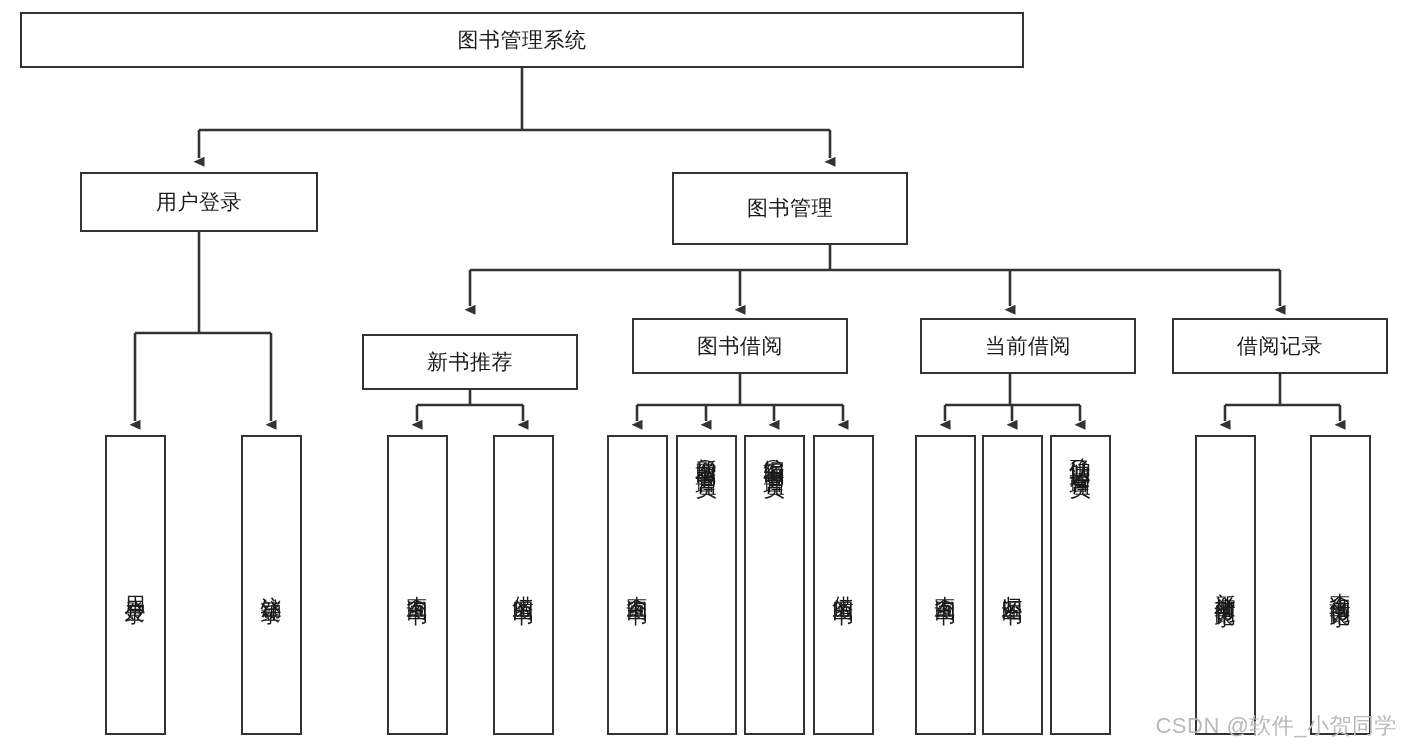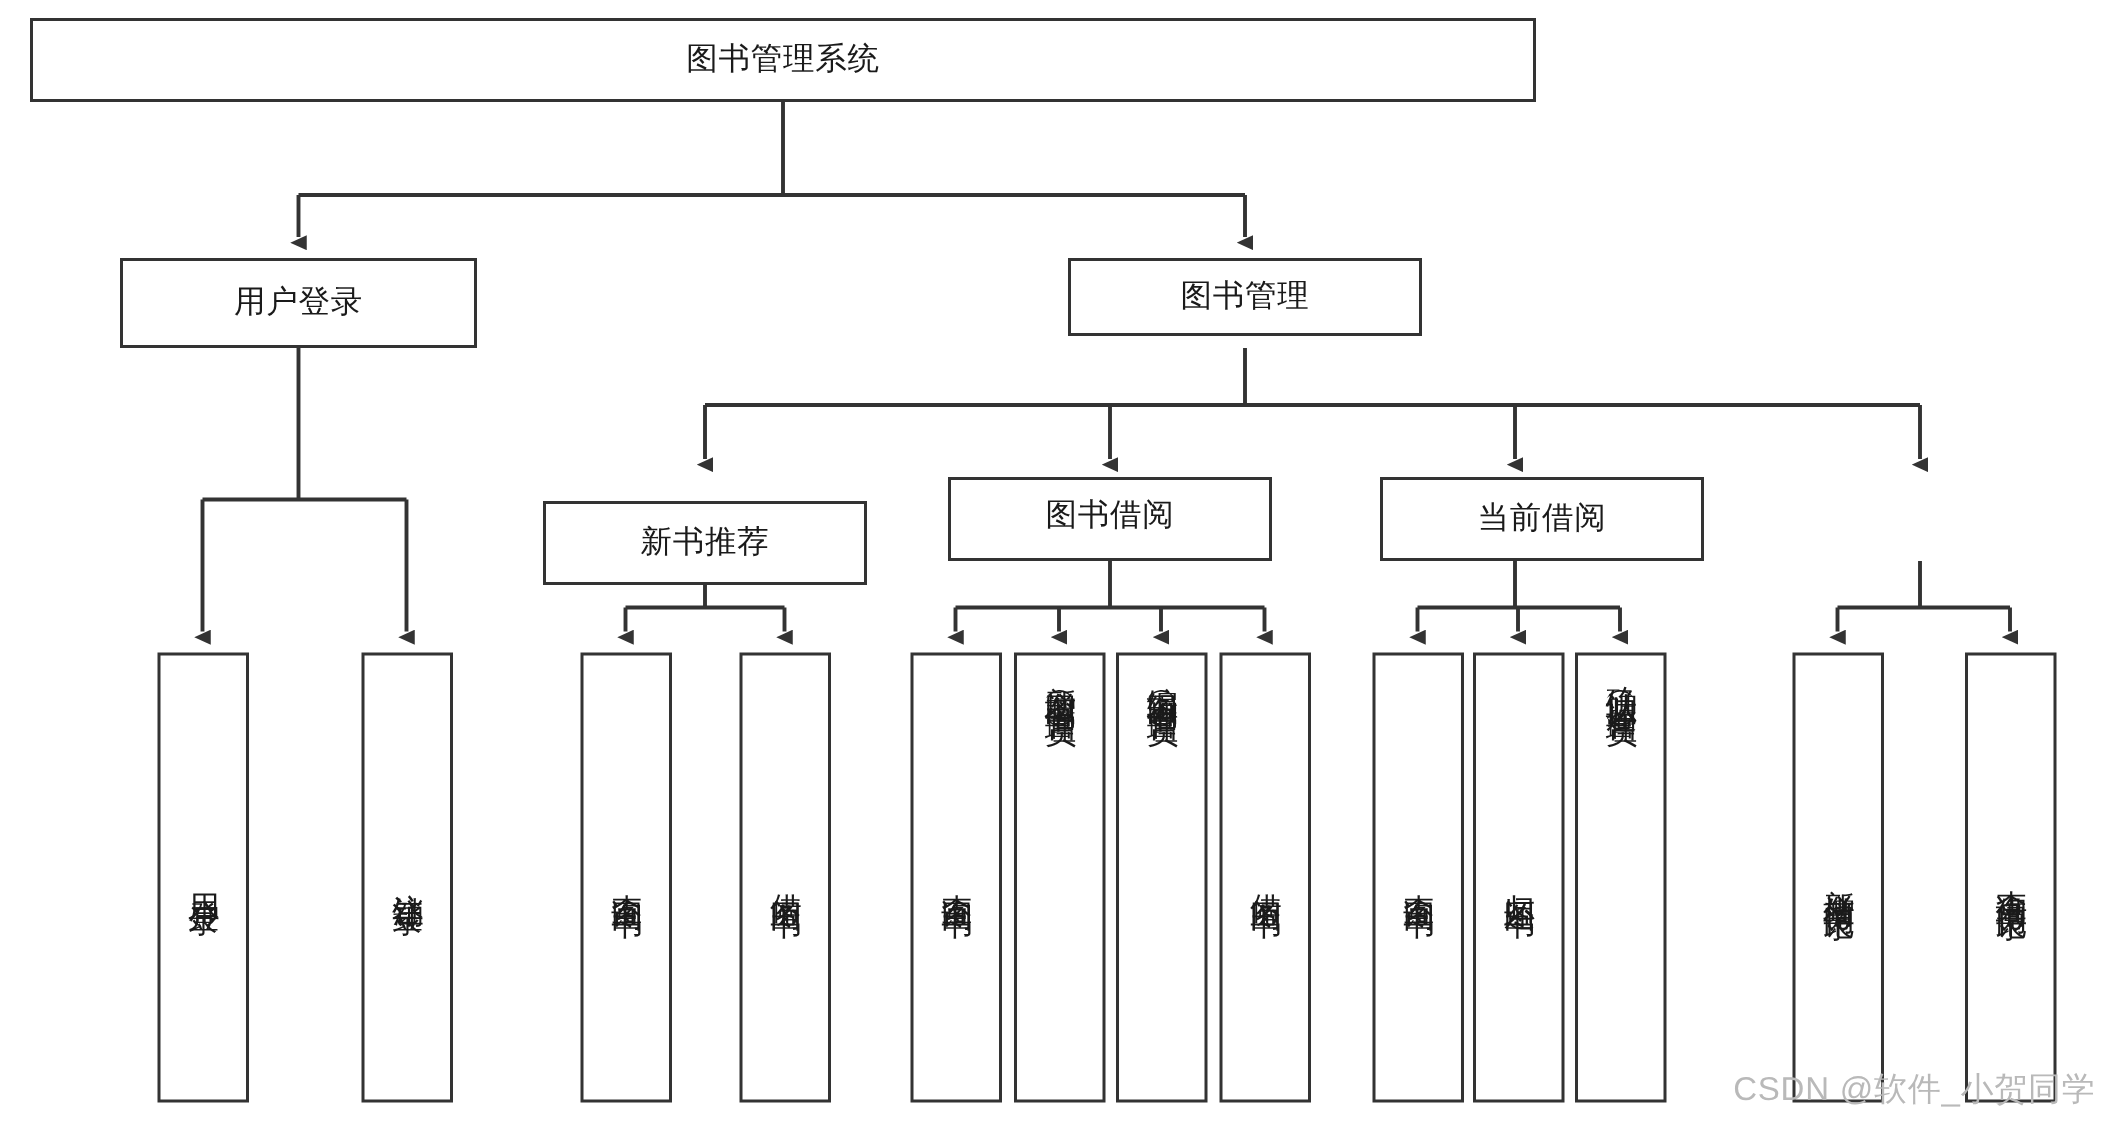--- a/index.html
+++ b/index.html
@@ -129,36 +129,39 @@
   </svg>
 
   <div class="node" style="left:20px; top:12px; width:1004px; height:56px;">
     <span class="node-label">图书管理系统</span>
   </div>
 
   <div class="node" style="left:80px; top:172px; width:238px; height:60px;">
     <span class="node-label">用户登录</span>
   </div>
 
-  <div class="node" style="left:712px; top:172px; width:236px; height:52px;">
+  <div class="node" style="left:672px; top:172px; width:236px; height:73px;">
     <span class="node-label">图书管理</span>
   </div>
 
   <div class="node" style="left:362px; top:318px; width:216px; height:56px;margin-top:16px;">
     <span class="node-label">新书推荐</span>
   </div>
 
-  <div class="node" style="left:632px; top:318px; width:216px; height:56px;font-family:Liberation Mono, monospace;">
+  <div class="node" style="left:632px; top:318px; width:216px; height:56px;">
     <span class="node-label">图书借阅</span>
   </div>
 
   <div class="node" style="left:902px; top:318px; width:216px; height:56px;margin-left:18px;">
     <span class="node-label">当前借阅</span>
   </div>
 
+  <div class="node" style="left:1172px; top:318px; width:216px; height:56px;">
+    <span class="node-label">借阅记录</span>
+  </div>
 
   <div class="node leaf" style="left:105px; top:435px; width:61px; height:300px;">
     <span class="node-label">用户登录</span>
   </div>
 
   <div class="node leaf" style="left:241px; top:435px; width:61px; height:300px;">
     <span class="node-label">注销登录</span>
   </div>
 
   <div class="node leaf" style="left:387px; top:435px; width:61px; height:300px;">

